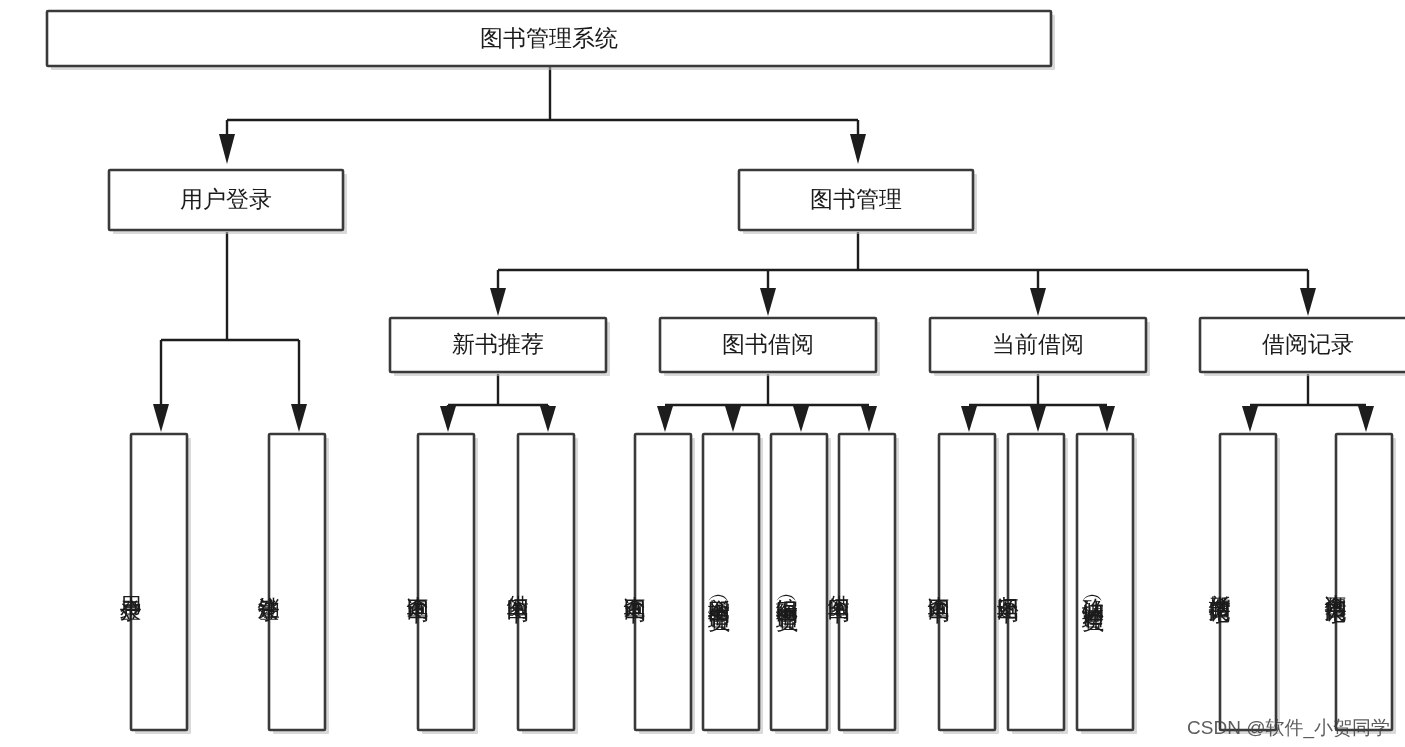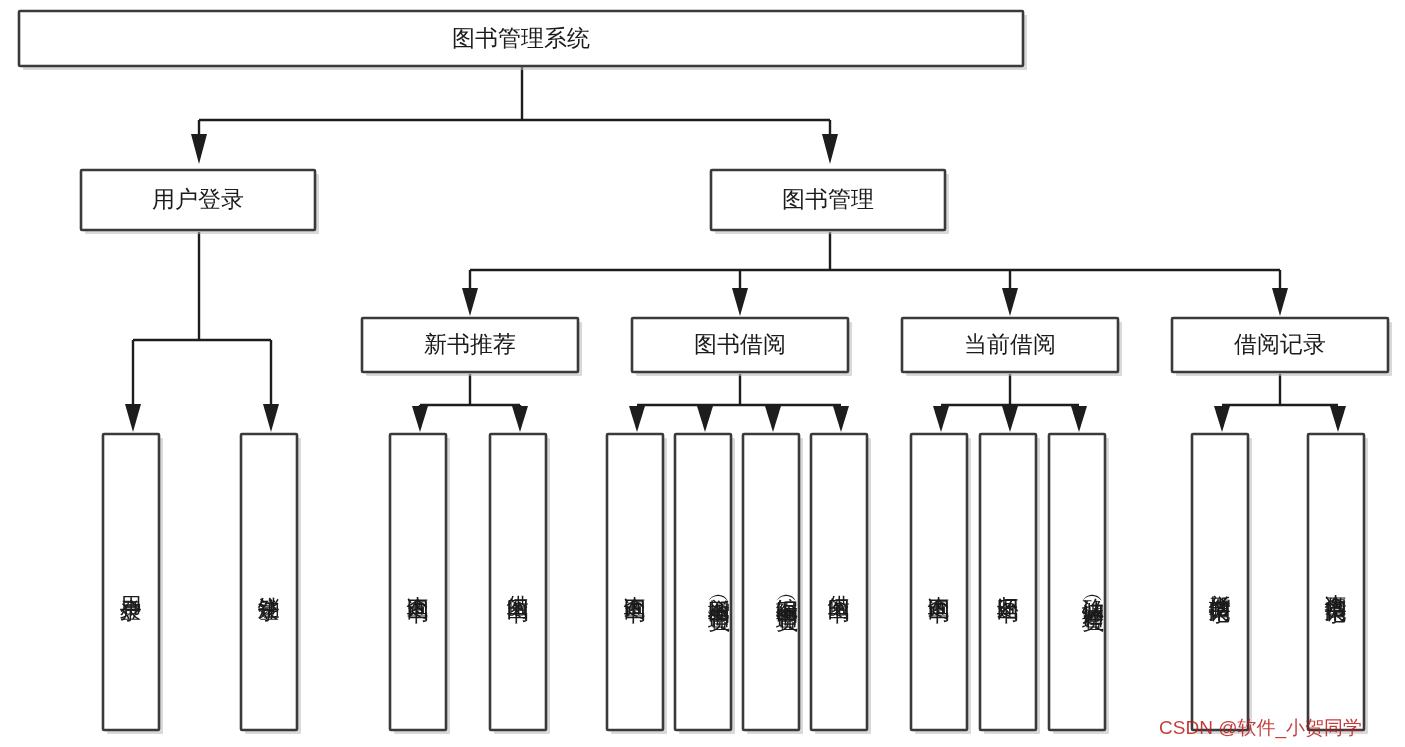--- a/index.html
+++ b/index.html
@@ -10,20 +10,21 @@
   body {
     width: 1405px;
     height: 747px;
     font-family: "Liberation Sans", "DejaVu Sans", sans-serif;
     overflow: hidden;
   }
   #diagram-root {
     position: relative;
     width: 1370px;
     height: 747px;
+    padding-left: 28px;
   }
   svg.flow {
     display: block;
     width: 1405px;
     height: 747px;
   }
   .node-rect {
     fill: #ffffff;
     stroke: #3a3a3a;
     stroke-width: 2.6;
@@ -64,21 +65,21 @@
     text-align: center;
     pointer-events: none;
     white-space: nowrap;
   }
   .watermark {
     position: absolute;
     right: 8px;
     bottom: 6px;
     font-family: "Liberation Sans", "DejaVu Sans", sans-serif;
     font-size: 19px;
-    color: #b91c1c;
+    color: #404040;
     opacity: 0.85;
     white-space: nowrap;
     pointer-events: none;
   }
 </style>
 </head>
 <body>
 
 <div id="diagram-root">
 

